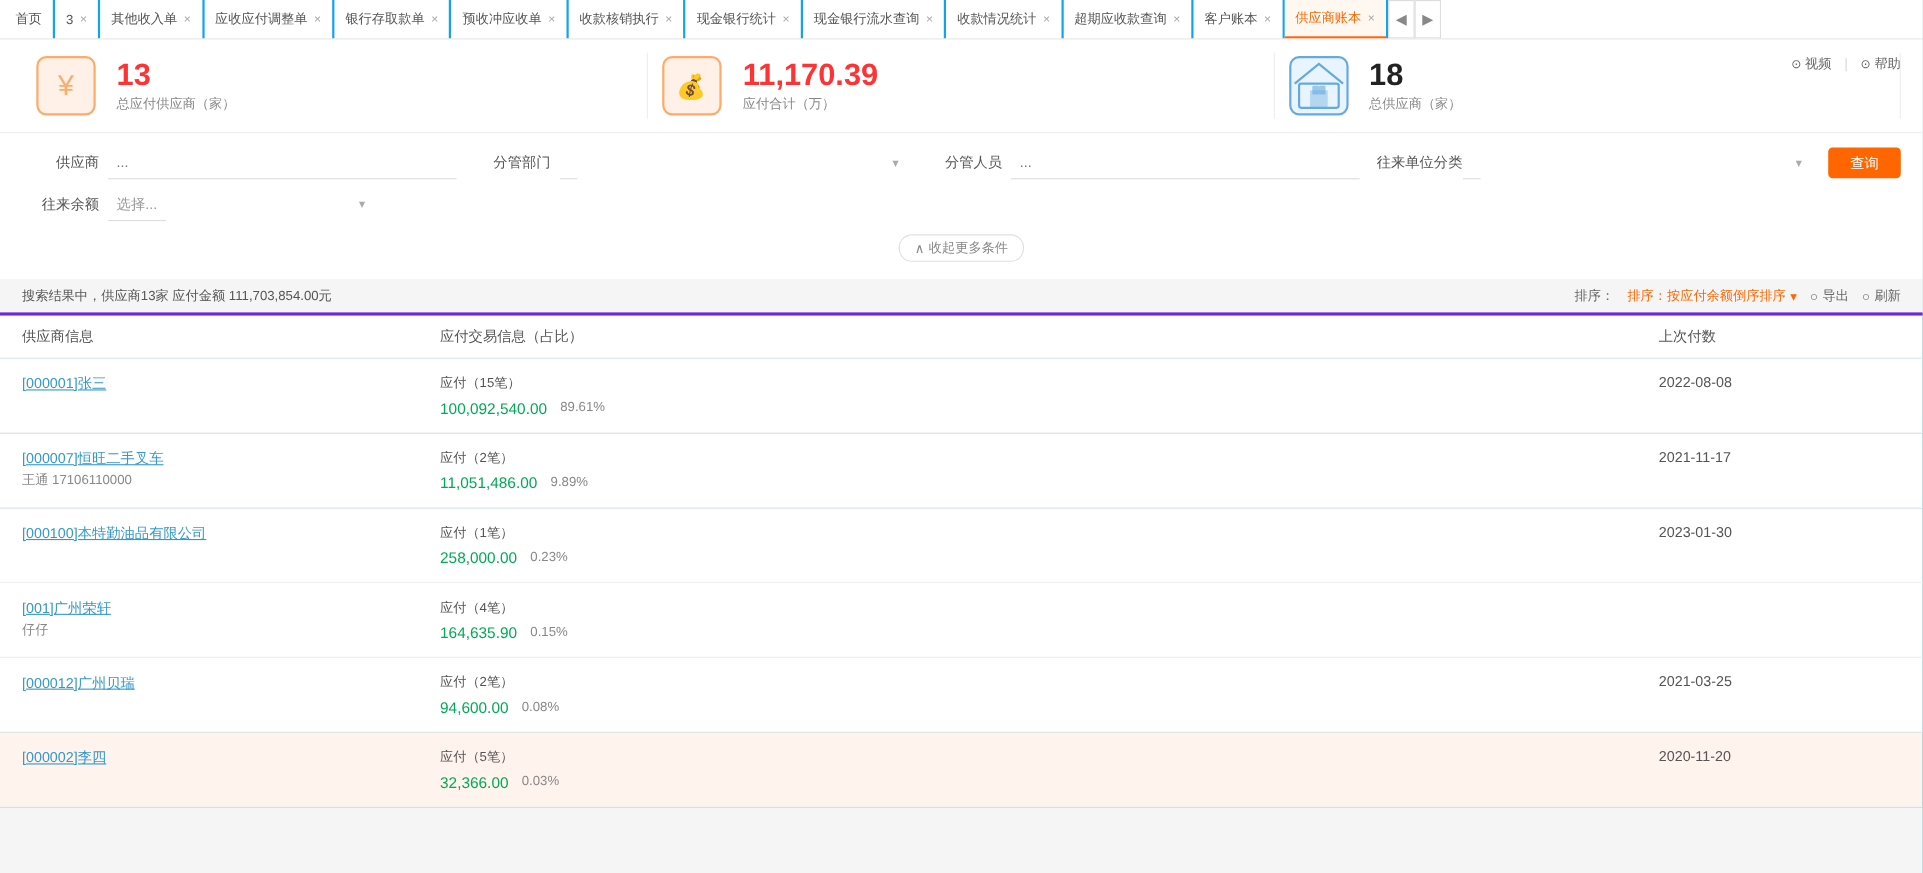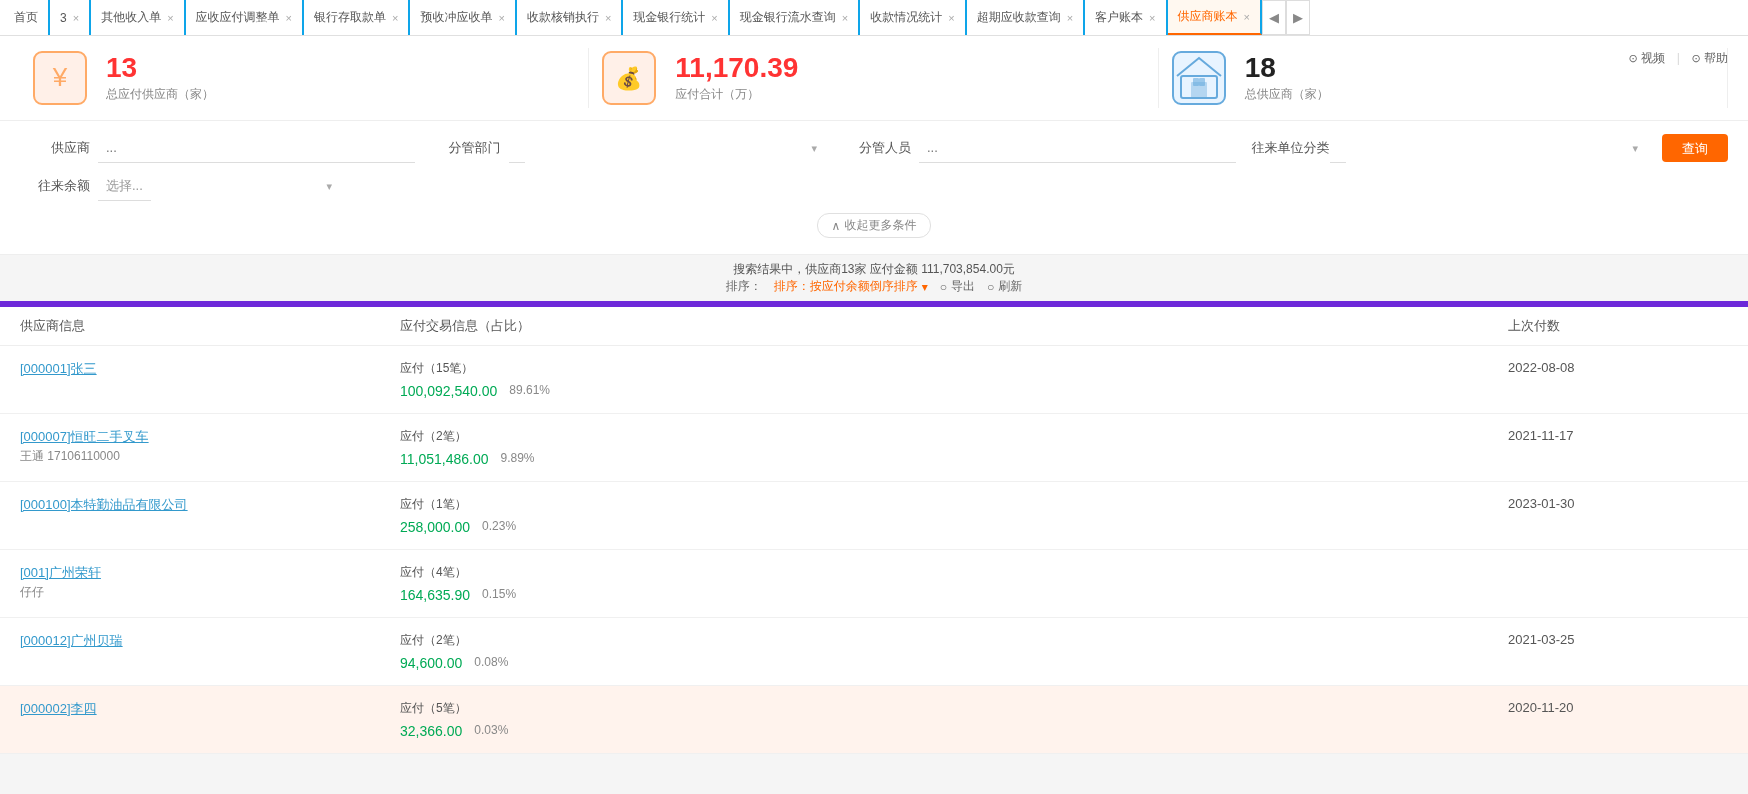--- a/index.html
+++ b/index.html
@@ -156,24 +156,23 @@
       background: #fff;
     }
 
     
     .result-bar {
       display: flex;
       align-items: center;
       justify-content: space-between;
       padding: 6px 20px;
       background: #f5f5f5;
-      border-bottom: 6px solid #6d28d9;
+      border-bottom: 3px solid #6d28d9;
       font-size: 12px;
       color: #555;
-      flex-direction: column;
     }
     .result-bar-right {
       display: flex;
       align-items: center;
       gap: 12px;
       color: #666;
     }
     .sort-label { font-size: 12px; }
     .sort-select-wrap {
       display: inline-flex;

